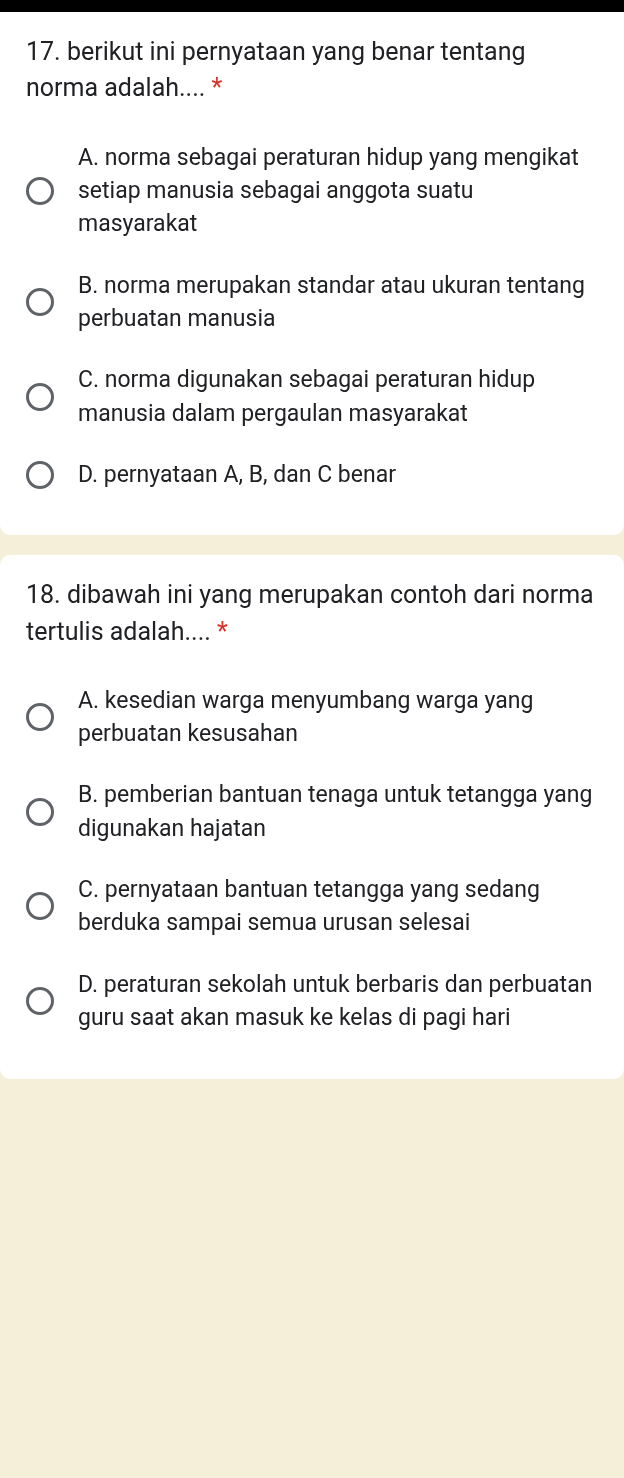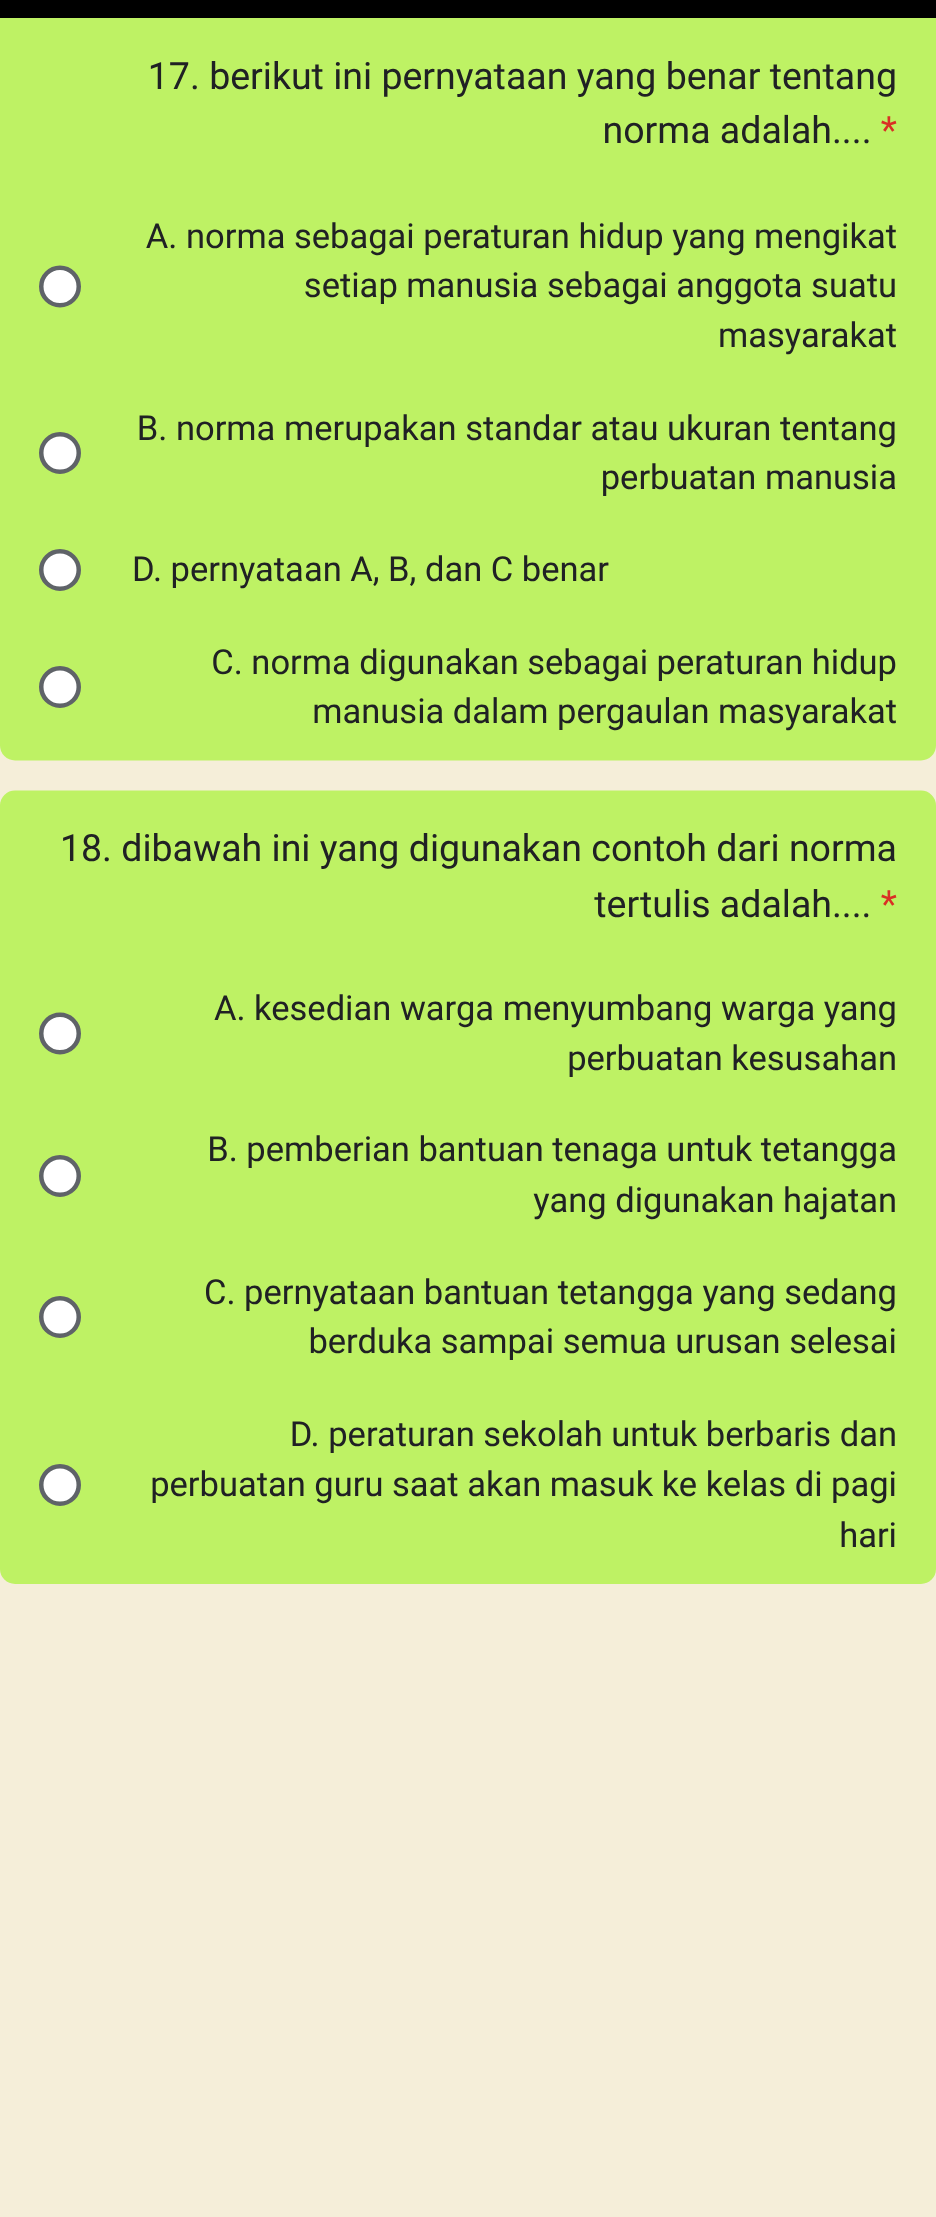--- a/index.html
+++ b/index.html
@@ -7,42 +7,41 @@
     font-family: Roboto, Arial, sans-serif;
     background: #f5eed9;
     width: 624px;
     color: #202124;
   }
   .topbar {
     height: 12px;
     background: #000;
   }
   .card {
-    background: #bef264;
+    background: #ffffff;
     border-radius: 0 0 10px 10px;
-    padding: 22px 26px 16px 26px;
+    padding: 22px 26px 44px 26px;
     margin-bottom: 20px;
-    text-align: right;
   }
   .card + .card {
     border-radius: 10px;
   }
   .question-title {
     font-size: 25px;
     line-height: 1.45;
     font-weight: 400;
     margin-bottom: 34px;
   }
   .required {
     color: #d93025;
   }
   .option {
     display: flex;
     align-items: center;
-    gap: 34px;
+    gap: 24px;
     margin-bottom: 28px;
   }
   .option:last-child { margin-bottom: 0; }
   .radio {
     flex: 0 0 28px;
     width: 28px;
     height: 28px;
     border: 3px solid #5f6368;
     border-radius: 50%;
     background: #fff;
@@ -68,32 +67,32 @@
   <div class="option">
     <div class="radio"></div>
     <div class="option-text">A. norma sebagai peraturan hidup yang mengikat setiap manusia sebagai anggota suatu masyarakat</div>
   </div>
   <div class="option">
     <div class="radio"></div>
     <div class="option-text">B. norma merupakan standar atau ukuran tentang perbuatan manusia</div>
   </div>
   <div class="option">
     <div class="radio"></div>
-    <div class="option-text">D. pernyataan A, B, dan C benar</div>
+    <div class="option-text">C. norma digunakan sebagai peraturan hidup manusia dalam pergaulan masyarakat</div>
   </div>
   <div class="option">
     <div class="radio"></div>
-    <div class="option-text">C. norma digunakan sebagai peraturan hidup manusia dalam pergaulan masyarakat</div>
+    <div class="option-text">D. pernyataan A, B, dan C benar</div>
   </div>
 </div>
 
 <div class="card">
   <div class="question-title">
     <span>18.</span>
-    <span>dibawah ini yang digunakan contoh dari norma tertulis adalah....</span>
+    <span>dibawah ini yang merupakan contoh dari norma tertulis adalah....</span>
     <span class="required">*</span>
   </div>
   <div class="option">
     <div class="radio"></div>
     <div class="option-text">A. kesedian warga menyumbang warga yang perbuatan kesusahan</div>
   </div>
   <div class="option">
     <div class="radio"></div>
     <div class="option-text">B. pemberian bantuan tenaga untuk tetangga yang digunakan hajatan</div>
   </div>

